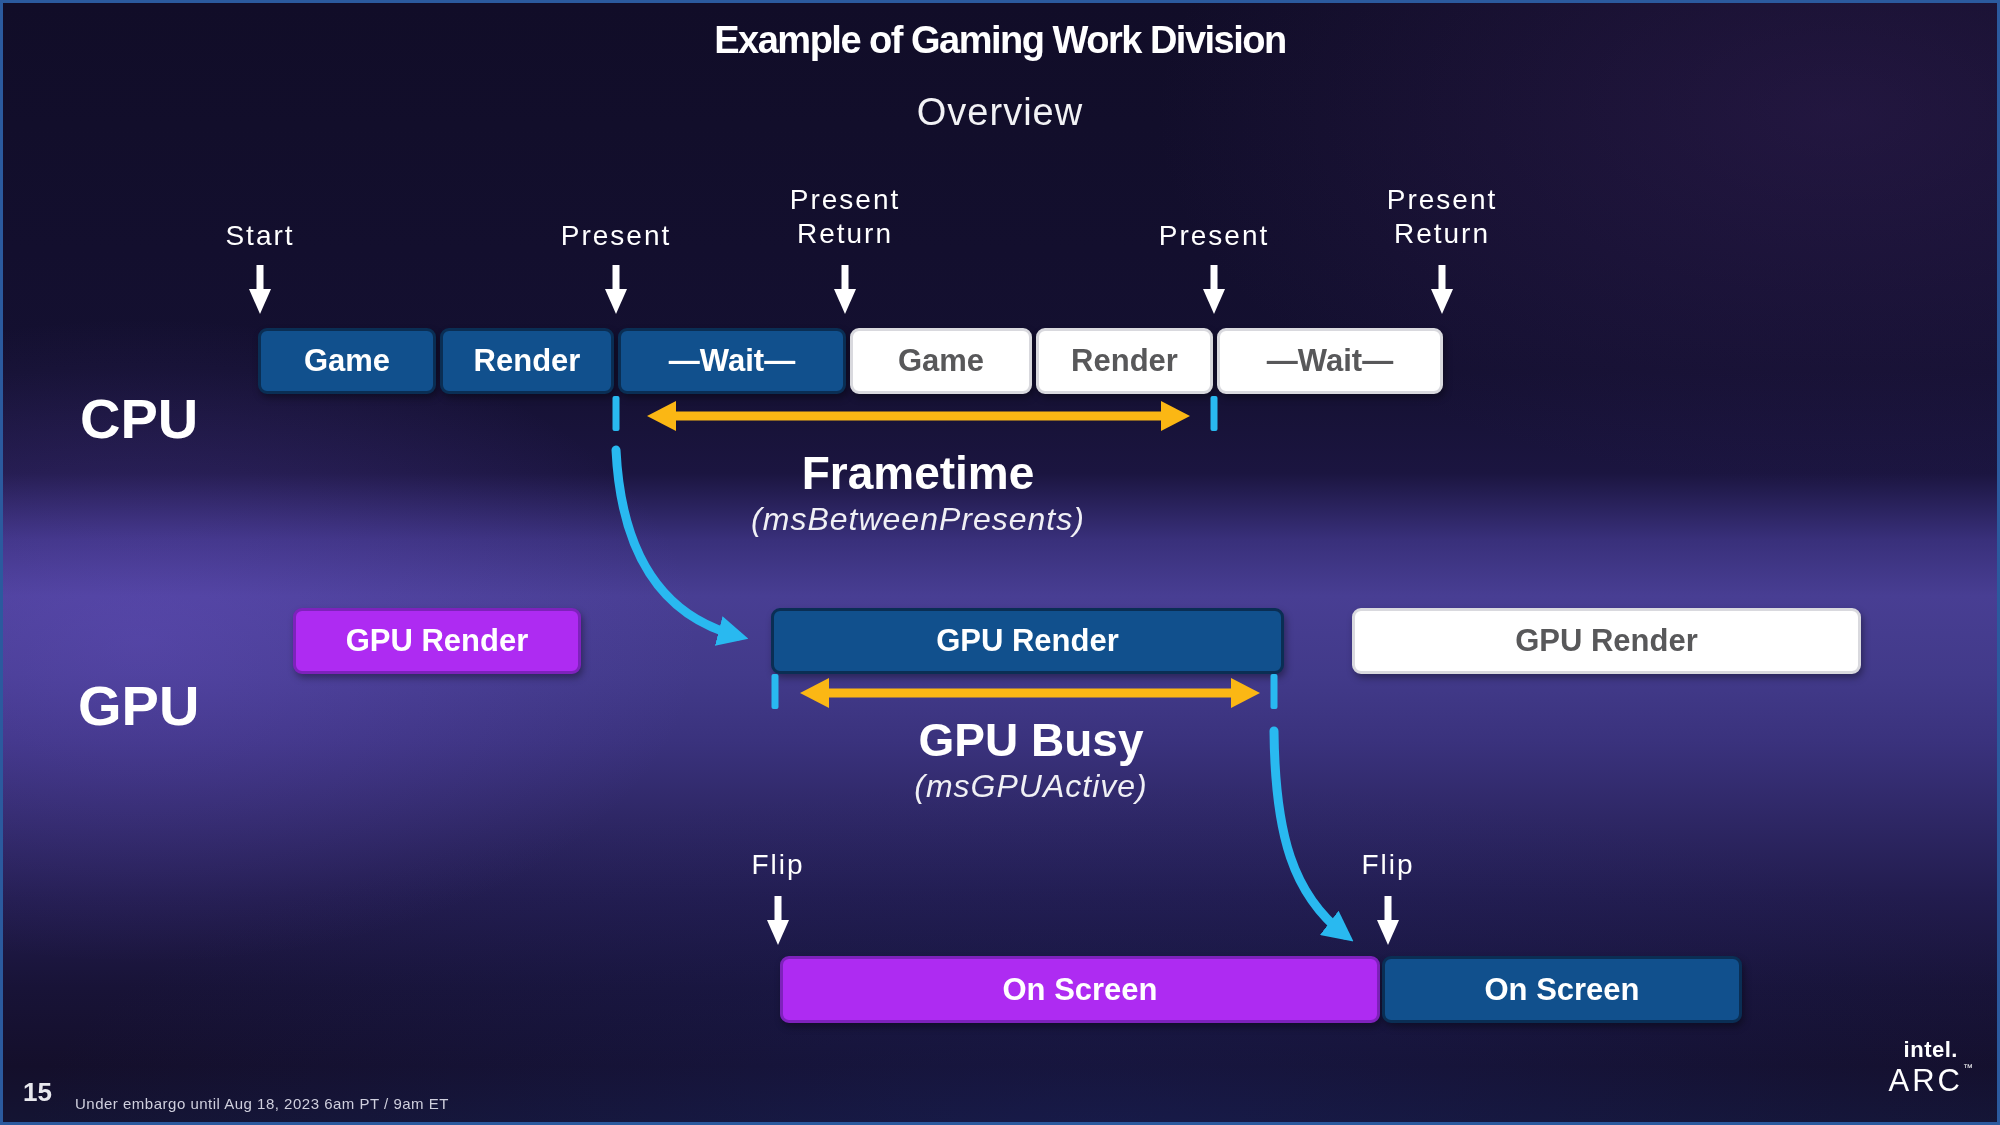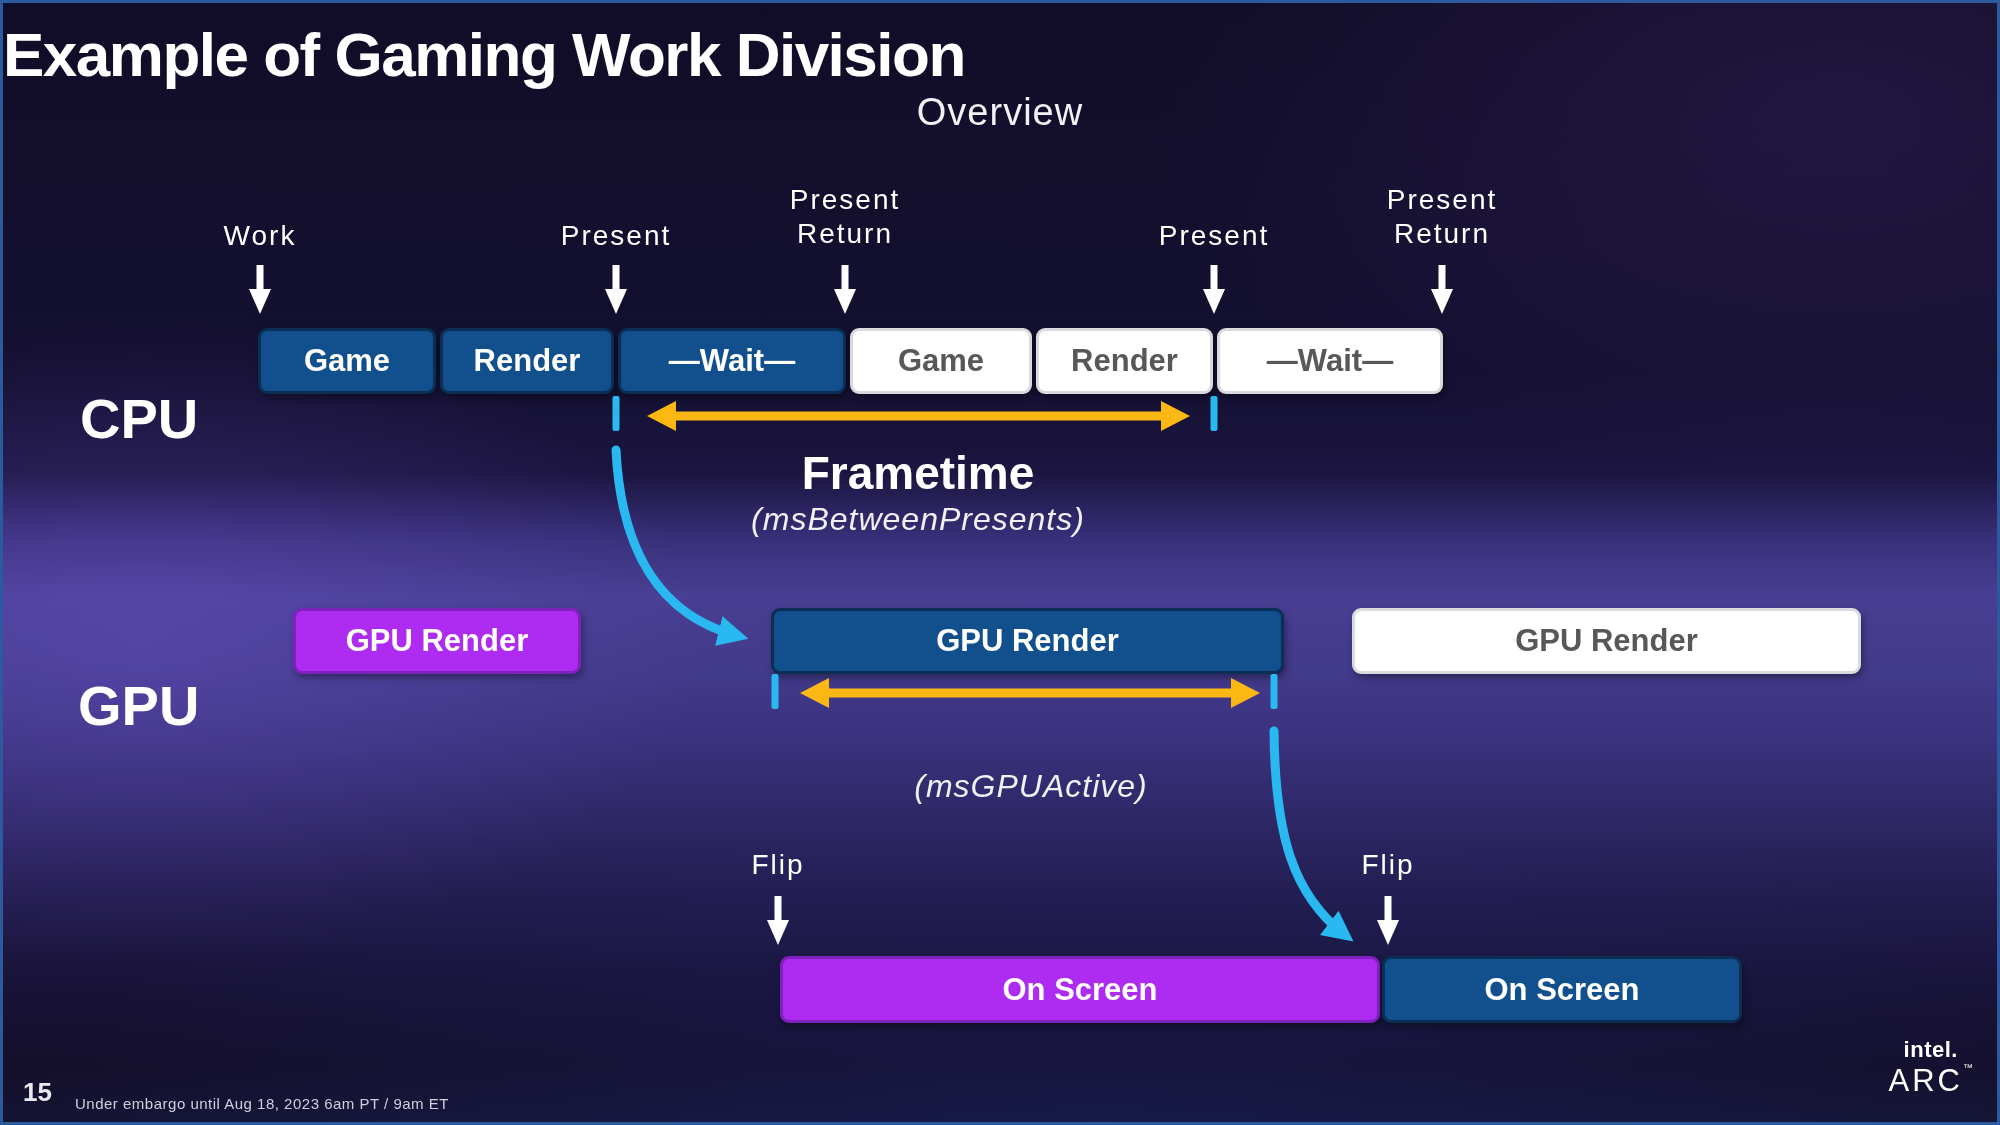--- a/index.html
+++ b/index.html
@@ -7,22 +7,22 @@
     position:relative; width:2000px; height:1125px; overflow:hidden;
     box-sizing:border-box; border:3px solid #2b5a9e;
     font-family:"Liberation Sans", sans-serif; color:#fff;
     background:
       radial-gradient(900px 520px at 7% 57%, rgba(123,92,224,0.28), transparent 62%),
       radial-gradient(1100px 600px at 92% 10%, rgba(72,42,112,0.30), transparent 62%),
       radial-gradient(1500px 520px at 55% 102%, rgba(32,44,130,0.28), transparent 72%),
       linear-gradient(180deg,#110d28 0%,#141031 33%,#1b1540 42%,#39307b 48%,#483e93 53%,#423a8a 60%,#3a327d 66%,#2e2765 73%,#221c4e 80%,#181337 88%,#140f2b 95%,#141433 100%);
   }
   .title {
-    position:absolute; left:0; right:0; top:16px; text-align:left;
-    font-size:62px; font-weight:800; letter-spacing:-1.5px; color:#fff;
+    position:absolute; left:0; right:0; top:16px; text-align:center;
+    font-size:38px; font-weight:800; letter-spacing:-1.5px; color:#fff;
   }
   .subtitle {
     position:absolute; left:0; right:0; top:88px; text-align:center;
     font-size:38px; font-weight:300; letter-spacing:1px; color:#f2f2f5;
   }
   .event-label, .flip-label {
     position:absolute; width:260px; margin-left:-130px; text-align:center;
     font-size:28px; font-weight:300; letter-spacing:2px; line-height:1.22;
     white-space:pre-line; color:#fff;
   }
@@ -49,21 +49,21 @@
   svg.overlay { position:absolute; left:0; top:0; pointer-events:none; }
 </style>
 </head>
 <body>
 
 <div class="slide">
 
   <div class="title">Example of Gaming Work Division</div>
   <div class="subtitle">Overview</div>
 
-  <div class="event-label" style="left:257px; top:216px;">Work</div>
+  <div class="event-label" style="left:257px; top:216px;">Start</div>
   <div class="event-label" style="left:613px; top:216px;">Present</div>
   <div class="event-label" style="left:842px; top:180px;">Present
 Return</div>
   <div class="event-label" style="left:1211px; top:216px;">Present</div>
   <div class="event-label" style="left:1439px; top:180px;">Present
 Return</div>
 
   <div class="row-label" style="left:77px; top:383px;">CPU</div>
   <div class="row-label" style="left:75px; top:670px;">GPU</div>
 
@@ -74,20 +74,21 @@
   <div class="box white" style="left:1033px; top:325px; width:177px;">Render</div>
   <div class="box white" style="left:1214px; top:325px; width:226px;">—Wait—</div>
 
   <div class="anno-title" style="left:915px; top:443px;">Frametime</div>
   <div class="anno-sub" style="left:915px; top:498px;">(msBetweenPresents)</div>
 
   <div class="box magenta" style="left:290px;  top:605px; width:288px;">GPU Render</div>
   <div class="box blue" style="left:768px;  top:605px; width:513px;">GPU Render</div>
   <div class="box white" style="left:1349px; top:605px; width:509px;">GPU Render</div>
 
+  <div class="anno-title" style="left:1028px; top:710px;">GPU Busy</div>
   <div class="anno-sub" style="left:1028px; top:765px;">(msGPUActive)</div>
 
   <div class="flip-label" style="left:775px;  top:845px;">Flip</div>
   <div class="flip-label" style="left:1385px; top:845px;">Flip</div>
 
   <div class="box magenta" style="left:777px;  top:953px; width:600px; height:67px;">On Screen</div>
   <div class="box blue" style="left:1379px; top:953px; width:360px; height:67px;">On Screen</div>
 
   <div class="page-num">15</div>
   <div class="embargo">Under embargo until Aug 18, 2023 6am PT / 9am ET</div>

